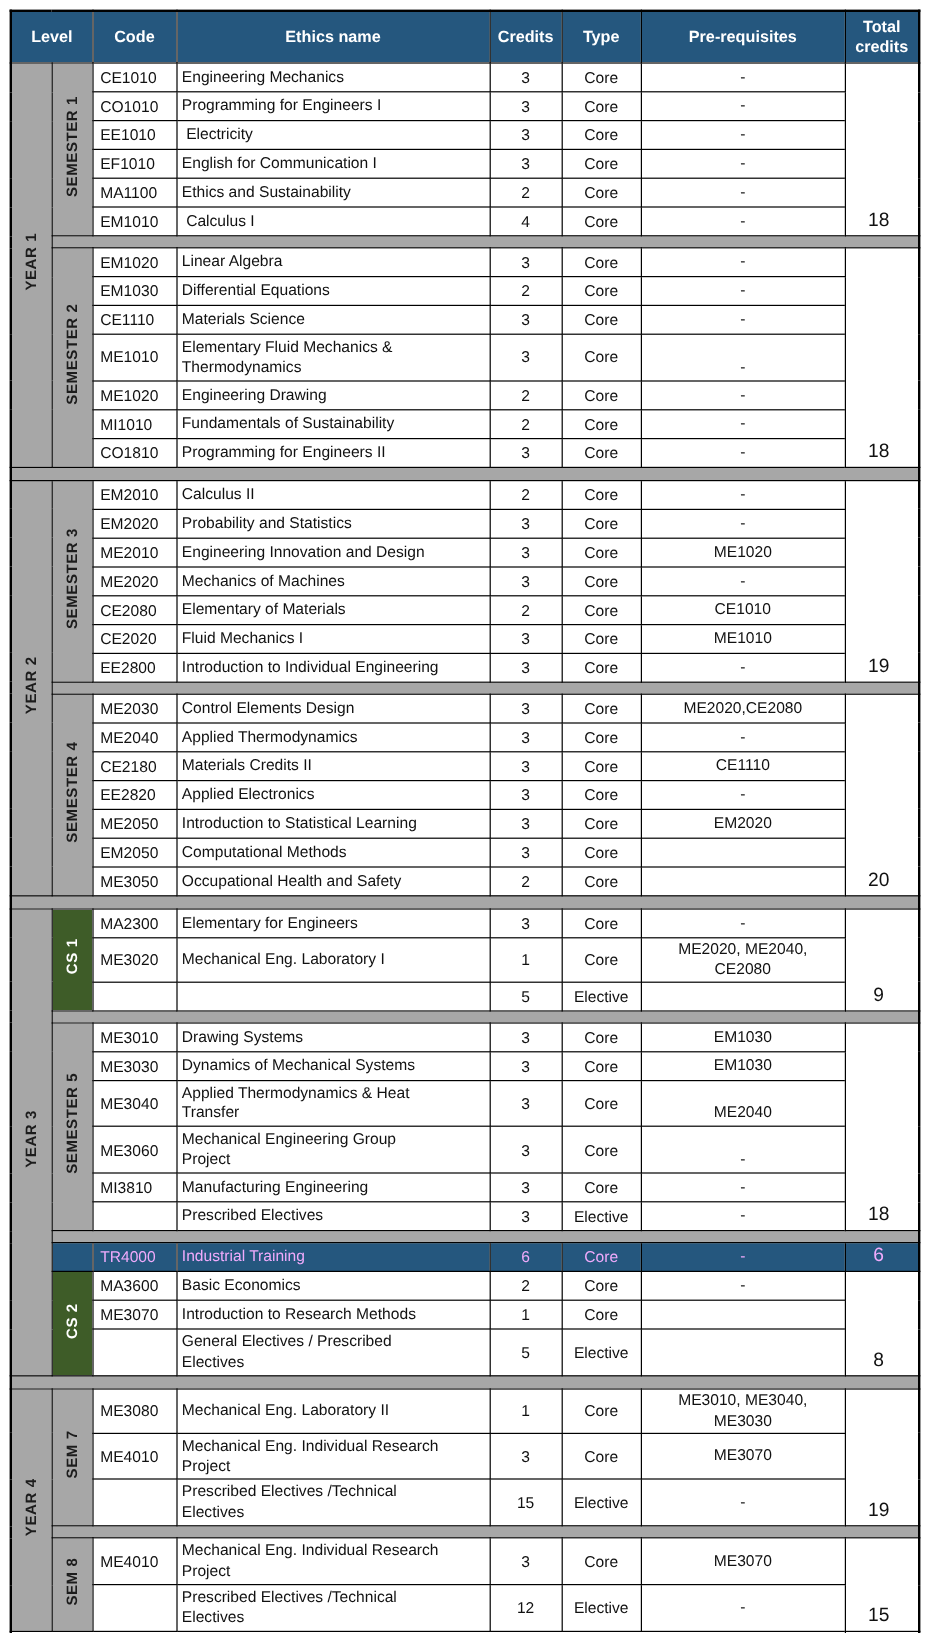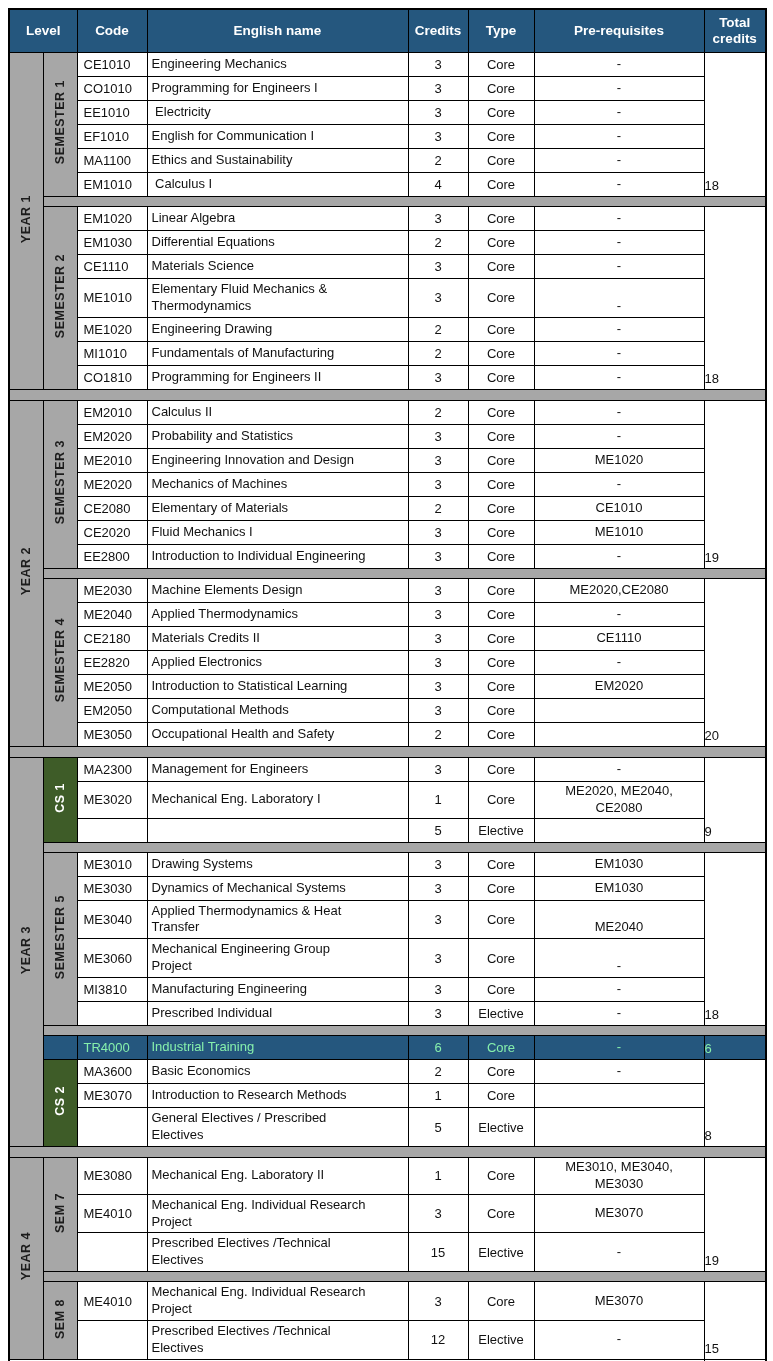--- a/index.html
+++ b/index.html
@@ -26,22 +26,22 @@
         font-weight:bold;font-size:12.5px;color:#1c1c1c;letter-spacing:.5px;line-height:1;
         white-space:nowrap;}
   td.sem-cell.green .vlabel{color:#fff;}
   td.code-cell{font-size:13px;text-align:left;vertical-align:middle;
         padding:1px 2px 1px 6px;height:21px;}
   td.name-cell{font-size:13px;text-align:left;vertical-align:middle;
         padding:2px 4px;white-space:pre-line;line-height:1.3;margin-left:16px;}
   td.num-cell,td.type-cell{font-size:13px;text-align:center;vertical-align:middle;padding:1px 2px;}
   td.prereq-cell{font-size:13px;text-align:center;vertical-align:middle;
         white-space:pre-line;line-height:1.3;padding:1px 2px;}
-  td.total-cell{font-size:13px;text-align:left;vertical-align:bottom;padding:0 5px 3px 0;}
-  tr.hl td{background:var(--hl-blue);color:#86efac;}
+  td.total-cell{font-size:16px;text-align:center;vertical-align:bottom;padding:0 5px 3px 0;}
+  tr.hl td{background:var(--hl-blue);color:#f0abfc;}
   tr.sep-row td{background:var(--label-gray);height:9px;padding:0;font-size:0;line-height:0;}
   tr.sep-row.full td{height:10px;}
   td.footer-label{font-weight:bold;font-size:13.5px;text-align:left;
         vertical-align:middle;padding:4px 5px;}
   td.footer-value{font-weight:bold;font-size:13.5px;text-align:right;
         vertical-align:middle;padding:4px 5px 4px 0;}
 </style>
 </head>
 <body>
 
@@ -54,21 +54,21 @@
       <col style="width:261px">
         <col style="width:60px">
         <col style="width:66px">
       <col style="width:170px">
         <col style="width:62px">
     </colgroup>
     <thead>
       <tr>
         <th colspan="2">Level</th>
         <th>Code</th>
-        <th>English name</th>
+        <th>Ethics name</th>
         <th>Credits</th>
         <th>Type</th>
         <th>Pre-requisites</th>
         <th>Total
 credits</th>
       </tr>
     </thead>
     <tbody>
         <tr>
           <td class="year-cell" rowspan="14"><span class="vlabel">YEAR 1</span></td>
@@ -152,21 +152,21 @@
         </tr>
         <tr>
           <td class="code-cell">ME1020</td>
           <td class="name-cell">Engineering Drawing</td>
           <td class="num-cell">2</td>
           <td class="type-cell">Core</td>
           <td class="prereq-cell">-</td>
         </tr>
         <tr>
           <td class="code-cell">MI1010</td>
-          <td class="name-cell">Fundamentals of Manufacturing</td>
+          <td class="name-cell">Fundamentals of Sustainability</td>
           <td class="num-cell">2</td>
           <td class="type-cell">Core</td>
           <td class="prereq-cell">-</td>
         </tr>
         <tr>
           <td class="code-cell">CO1810</td>
           <td class="name-cell">Programming for Engineers II</td>
           <td class="num-cell">3</td>
           <td class="type-cell">Core</td>
           <td class="prereq-cell">-</td>
@@ -225,21 +225,21 @@
           <td class="num-cell">3</td>
           <td class="type-cell">Core</td>
           <td class="prereq-cell">-</td>
         </tr>
         <tr class="sep-row">
           <td colspan="7"></td>
         </tr>
         <tr>
           <td class="sem-cell gray" rowspan="7"><span class="vlabel">SEMESTER 4</span></td>
           <td class="code-cell">ME2030</td>
-          <td class="name-cell">Machine Elements Design</td>
+          <td class="name-cell">Control Elements Design</td>
           <td class="num-cell">3</td>
           <td class="type-cell">Core</td>
           <td class="prereq-cell">ME2020,CE2080</td>
           <td class="total-cell" rowspan="7">20</td>
         </tr>
         <tr>
           <td class="code-cell">ME2040</td>
           <td class="name-cell">Applied Thermodynamics</td>
           <td class="num-cell">3</td>
           <td class="type-cell">Core</td>
@@ -280,21 +280,21 @@
           <td class="type-cell">Core</td>
           <td class="prereq-cell"></td>
         </tr>
         <tr class="sep-row full">
           <td colspan="8"></td>
         </tr>
         <tr>
           <td class="year-cell" rowspan="15"><span class="vlabel">YEAR 3</span></td>
           <td class="sem-cell green" rowspan="3"><span class="vlabel">CS 1</span></td>
           <td class="code-cell">MA2300</td>
-          <td class="name-cell">Management for Engineers</td>
+          <td class="name-cell">Elementary for Engineers</td>
           <td class="num-cell">3</td>
           <td class="type-cell">Core</td>
           <td class="prereq-cell">-</td>
           <td class="total-cell" rowspan="3">9</td>
         </tr>
         <tr>
           <td class="code-cell">ME3020</td>
           <td class="name-cell">Mechanical Eng. Laboratory I</td>
           <td class="num-cell">1</td>
           <td class="type-cell">Core</td>
@@ -347,21 +347,21 @@
         </tr>
         <tr>
           <td class="code-cell">MI3810</td>
           <td class="name-cell">Manufacturing Engineering</td>
           <td class="num-cell">3</td>
           <td class="type-cell">Core</td>
           <td class="prereq-cell">-</td>
         </tr>
         <tr>
           <td class="code-cell"></td>
-          <td class="name-cell">Prescribed Individual</td>
+          <td class="name-cell">Prescribed Electives</td>
           <td class="num-cell">3</td>
           <td class="type-cell">Elective</td>
           <td class="prereq-cell">-</td>
         </tr>
         <tr class="sep-row">
           <td colspan="7"></td>
         </tr>
         <tr class="hl">
           <td class="sem-cell blue" rowspan="1"><span class="vlabel"></span></td>
           <td class="code-cell">TR4000</td>

